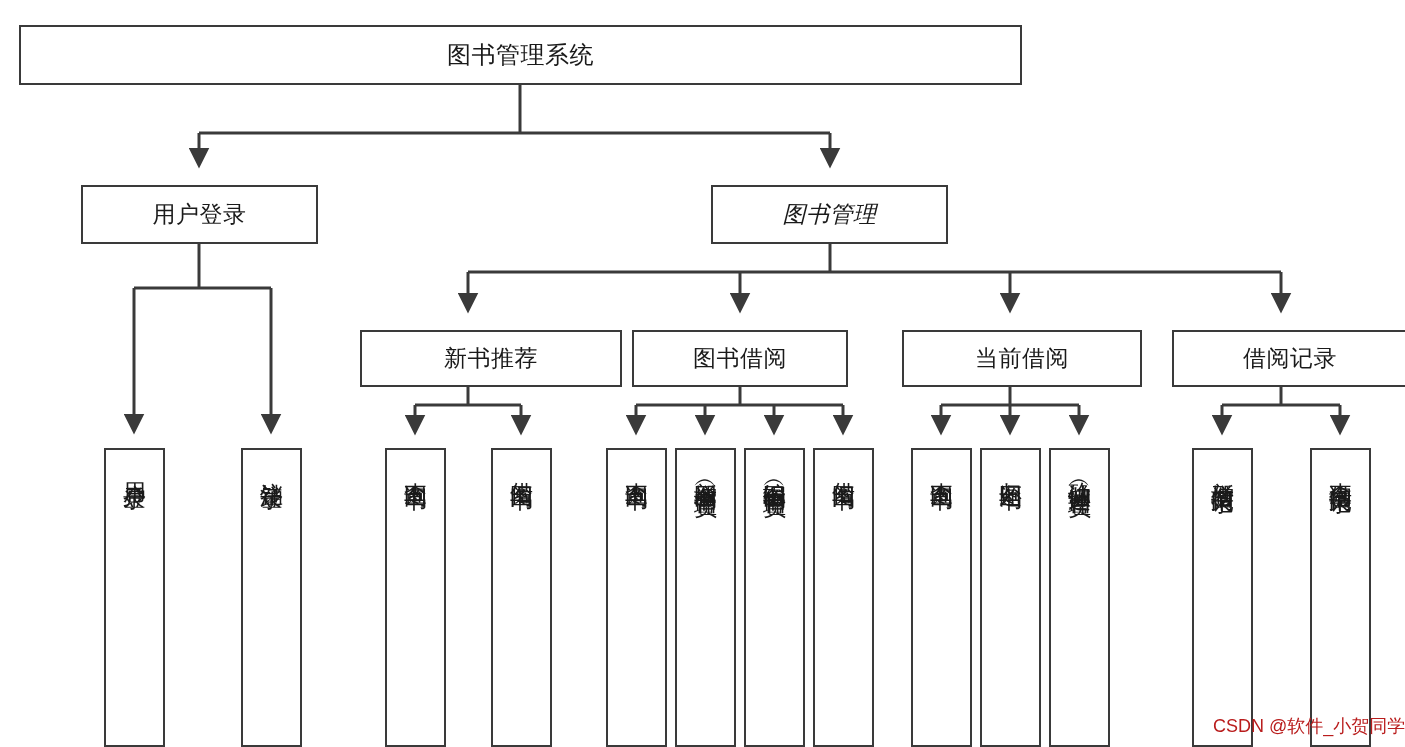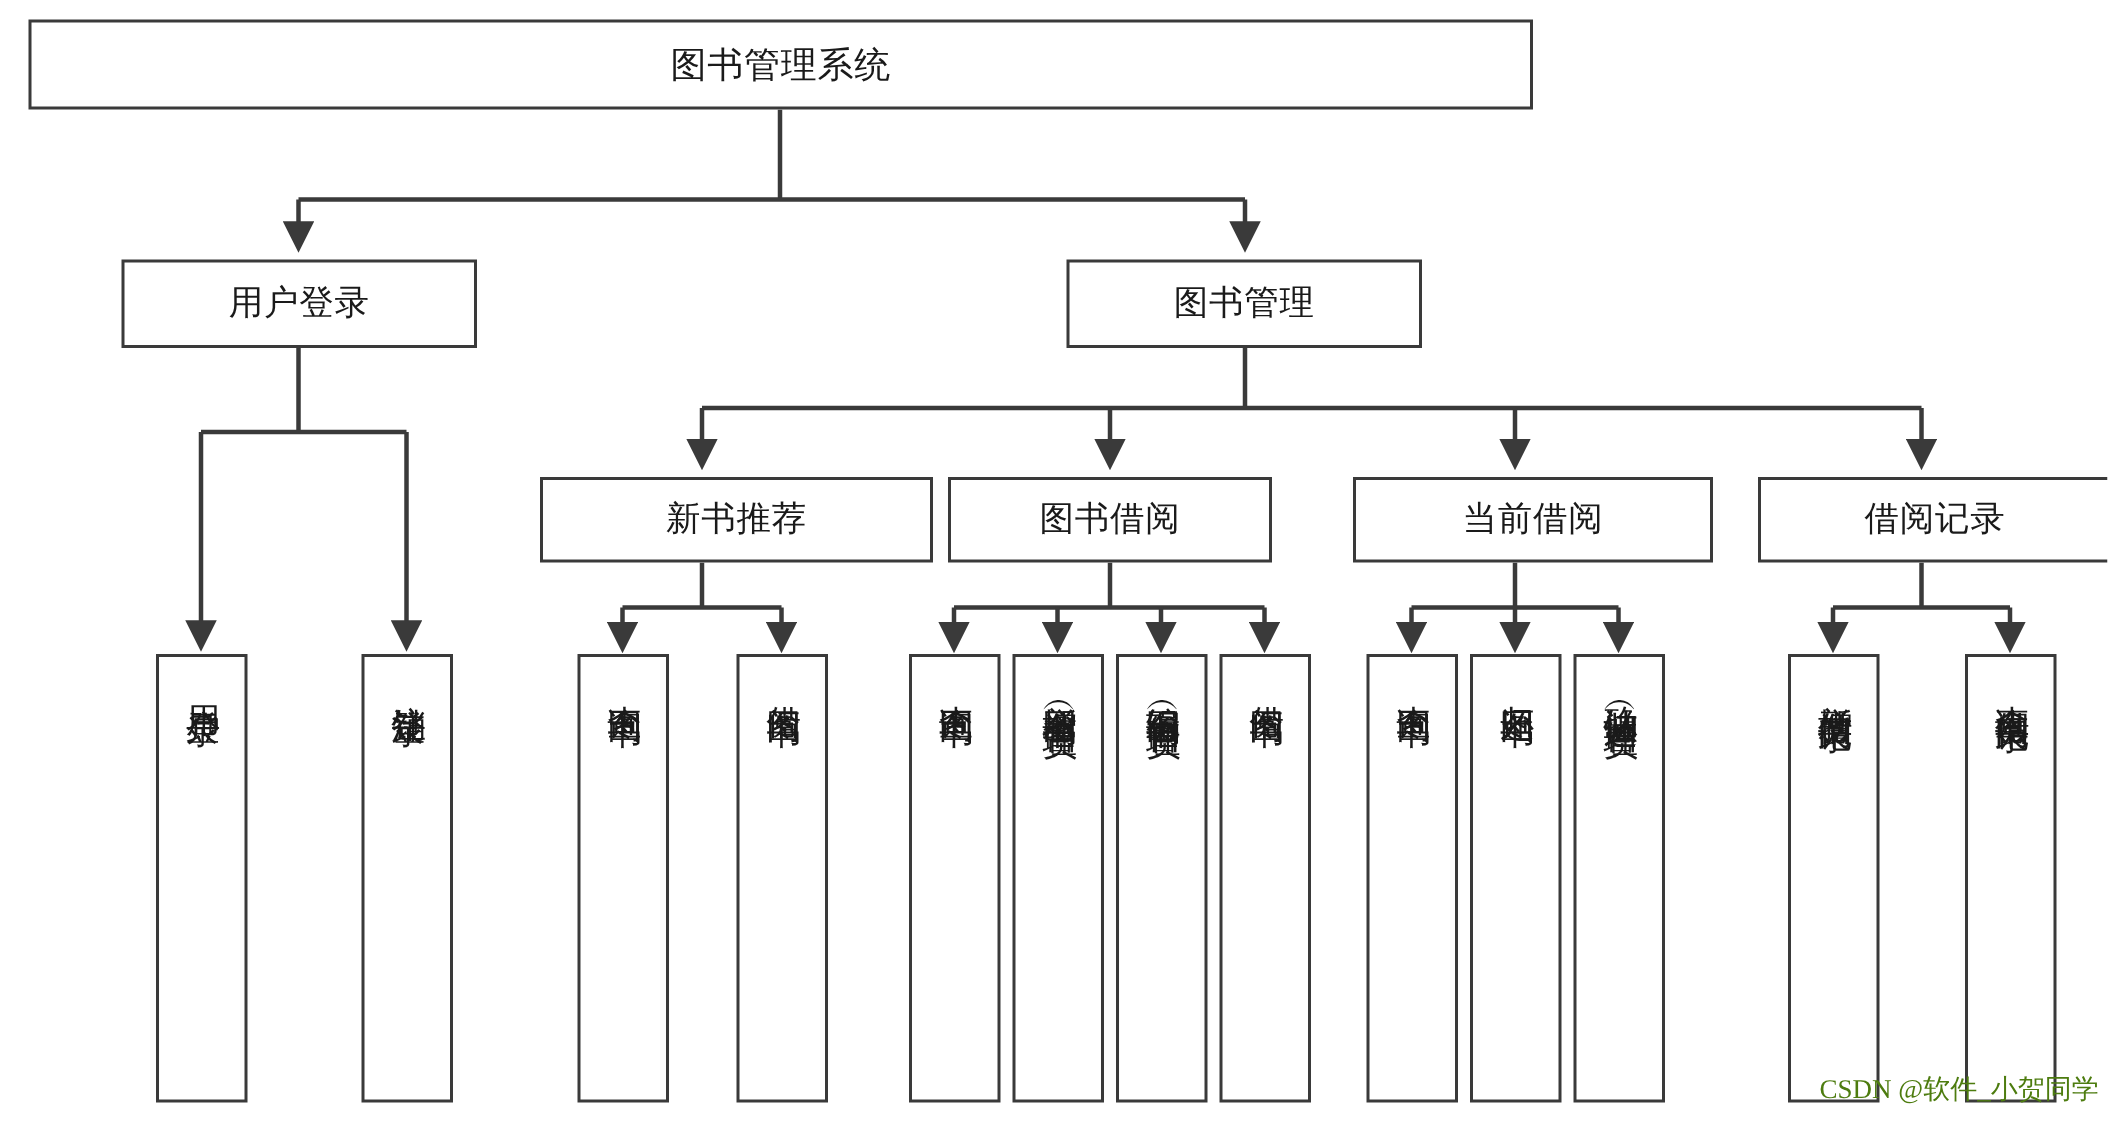--- a/index.html
+++ b/index.html
@@ -28,20 +28,21 @@
   .node {
     position: absolute;
     box-sizing: border-box;
     background: #ffffff;
     border: 2px solid #3a3a3a;
     display: flex;
     align-items: center;
     justify-content: center;
     color: #1a1a1a;
     z-index: 2;
+    margin-top: 12px;
   }
   .node .label {
     display: block;
     text-align: center;
     line-height: 1.12;
     letter-spacing: 0.5px;
   }
   .node.horizontal .label {
     writing-mode: horizontal-tb;
     font-size: 23px;
@@ -57,24 +58,24 @@
     font-size: 23px;
     letter-spacing: 2px;
     line-height: 1;
   }
   #title-node .label { font-size: 24px; }
   .watermark {
     position: absolute;
     left: 1193px;
     top: 714px;
     font-size: 18px;
-    color: #4d7c0f;
+    color: #b91c1c;
     white-space: nowrap;
     z-index: 5;
-    font-family: Liberation Serif, serif;
+    font-family: Liberation Sans, sans-serif;
     padding-left: 20px;
   }
 </style>
 </head>
 <body>
 
 <div id="canvas">
 
   <svg class="wires" viewBox="0 0 1405 747" xmlns="http://www.w3.org/2000/svg">
     <defs>
@@ -126,21 +127,21 @@
     </g>
   </svg>
 
   <div class="node horizontal" id="title-node" style="left:19px; top:13px; width:1003px; height:60px;">
     <span class="label">图书管理系统</span>
   </div>
 
   <div class="node horizontal" style="left:81px; top:173px; width:237px; height:59px;">
     <span class="label">用户登录</span>
   </div>
-  <div class="node horizontal" style="left:711px; top:173px; width:237px; height:59px;">
+  <div class="node horizontal" style="left:711px; top:173px; width:237px; height:59px;font-style:italic;">
     <span class="label">图书管理</span>
   </div>
 
   <div class="node horizontal" style="left:360px; top:318px; width:262px; height:57px;">
     <span class="label">新书推荐</span>
   </div>
   <div class="node horizontal" style="left:632px; top:318px; width:216px; height:57px;">
     <span class="label">图书借阅</span>
   </div>
   <div class="node horizontal" style="left:902px; top:318px; width:240px; height:57px;">

